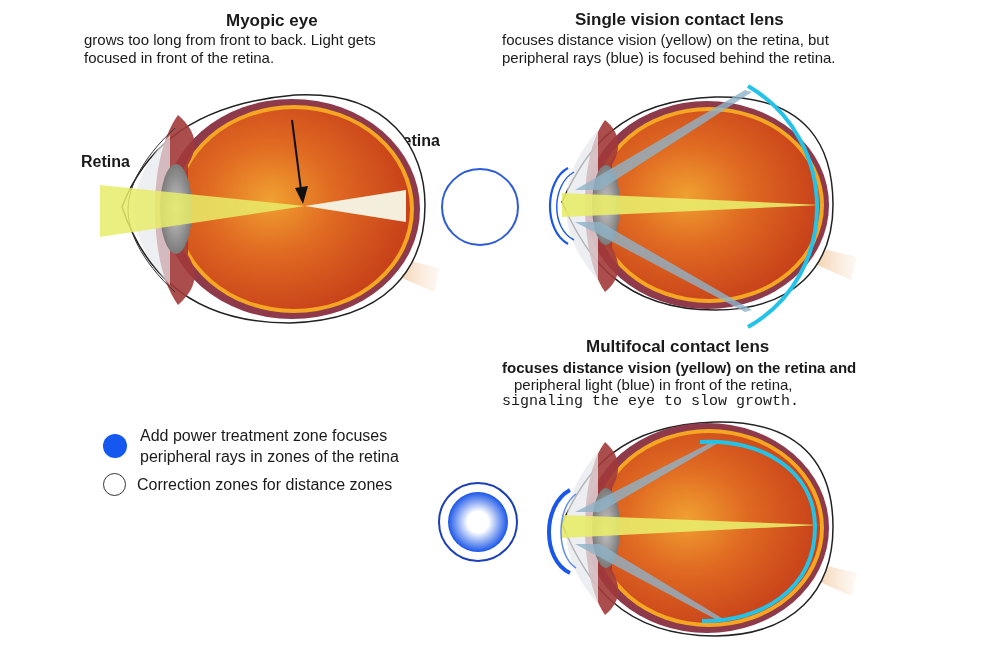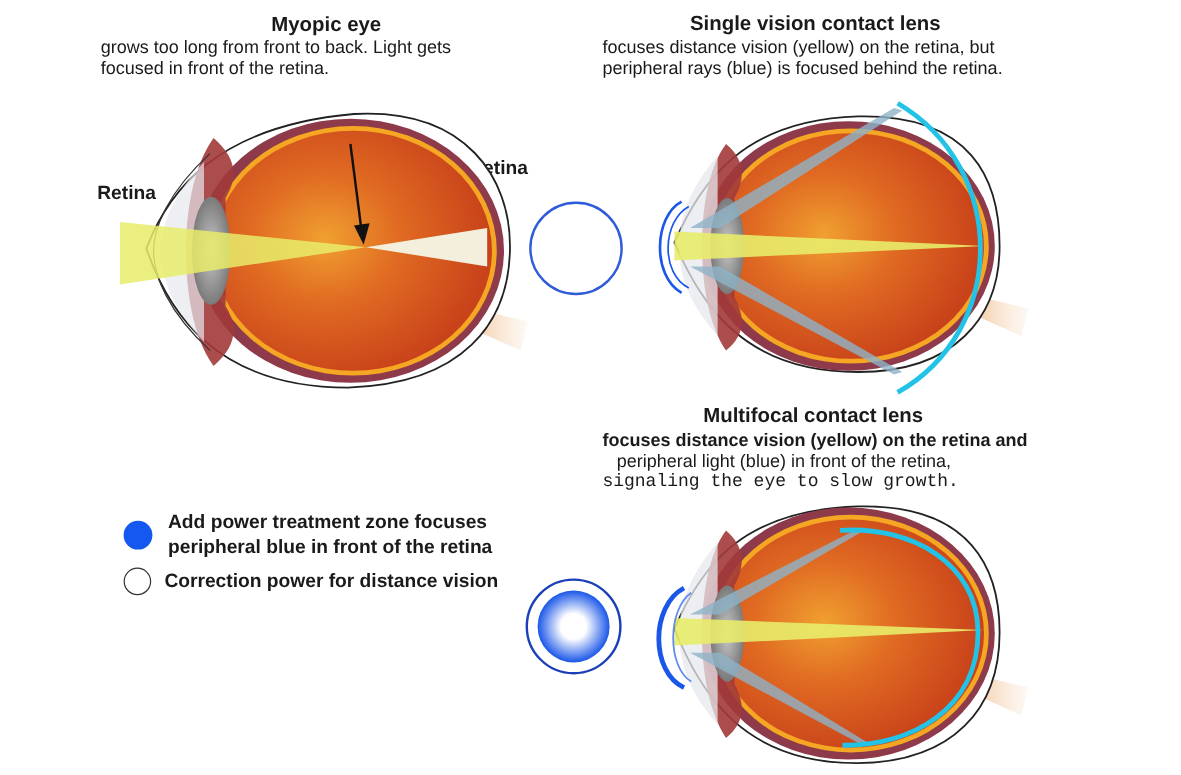--- a/index.html
+++ b/index.html
@@ -2,21 +2,21 @@
 <html><head>
 <meta charset="utf-8">
 <style>
   html, body { margin: 0; padding: 0; background: #ffffff; }
   body { width: 984px; height: 646px; position: relative; overflow: hidden;
          font-family: "Liberation Sans", "DejaVu Sans", sans-serif; color: #1a1a1a; }
   .abs { position: absolute; }
   .title { font-weight: bold; font-size: 17px; white-space: nowrap; }
   .desc { font-size: 15px; line-height: 18px; white-space: nowrap; text-align: right; }
   .label { font-weight: bold; font-size: 16px; white-space: nowrap; }
-  .legend-text { font-weight: bold; font-size: 16px; line-height: 21px; white-space: nowrap; }
+  .legend-text { font-weight: normal; font-size: 16px; line-height: 21px; white-space: nowrap; }
   svg { position: absolute; overflow: visible; }
 </style>
 </head>
 <body>
 
 <div class="abs title" style="left:226px;top:11px;">Myopic eye</div>
 <div class="abs desc" style="left:84px;top:31px;">grows too long from front to back. Light gets</div>
 <div class="abs desc" style="left:84px;top:49px;">focused in front of the retina.</div>
 <div class="abs label" style="left:81px;top:153px;">Retina</div>
 <div class="abs label" style="left:391px;top:132px;">Retina</div>
@@ -25,23 +25,23 @@
 <div class="abs desc" style="left:502px;top:31px;">focuses distance vision (yellow) on the retina, but</div>
 <div class="abs desc" style="left:502px;top:49px;">peripheral rays (blue) is focused behind the retina.</div>
 
 <div class="abs title" style="left:586px;top:337px;">Multifocal contact lens</div>
 <div class="abs desc" style="left:502px;top:359px;font-weight:bold;">focuses distance vision (yellow) on the retina and</div>
 <div class="abs desc" style="left:502px;top:376px;margin-left:12px;">peripheral light (blue) in front of the retina,</div>
 <div class="abs desc" style="left:502px;top:393px;font-family:Liberation Mono, monospace;">signaling the eye to slow growth.</div>
 
 <div class="abs" style="left:103px;top:434px;width:24px;height:24px;border-radius:50%;background:#1558F0;"></div>
 <div class="abs legend-text" style="left:140px;top:425px;">Add power treatment zone focuses</div>
-<div class="abs legend-text" style="left:140px;top:446px;">peripheral blue in front of the retina</div>
+<div class="abs legend-text" style="left:140px;top:446px;">peripheral rays in zones of the retina</div>
 <div class="abs" style="left:103px;top:473px;width:21px;height:21px;border-radius:50%;border:1.5px solid #333;background:#fff;"></div>
-<div class="abs legend-text" style="left:137px;top:474px;">Correction power for distance vision</div>
+<div class="abs legend-text" style="left:137px;top:474px;">Correction zones for distance zones</div>
 
 <svg width="984" height="646" style="left:0;top:0;">
   <circle cx="480" cy="207" r="38" fill="#fff" stroke="#2E5BD8" stroke-width="2"></circle>
 </svg>
 <svg width="984" height="646" style="left:0;top:0;">
   <defs>
     <radialGradient id="mfgrad" cx="50%" cy="50%" r="50%">
       <stop offset="0%" stop-color="#ffffff"></stop>
       <stop offset="35%" stop-color="#ffffff"></stop>
       <stop offset="100%" stop-color="#1A56E8"></stop>

